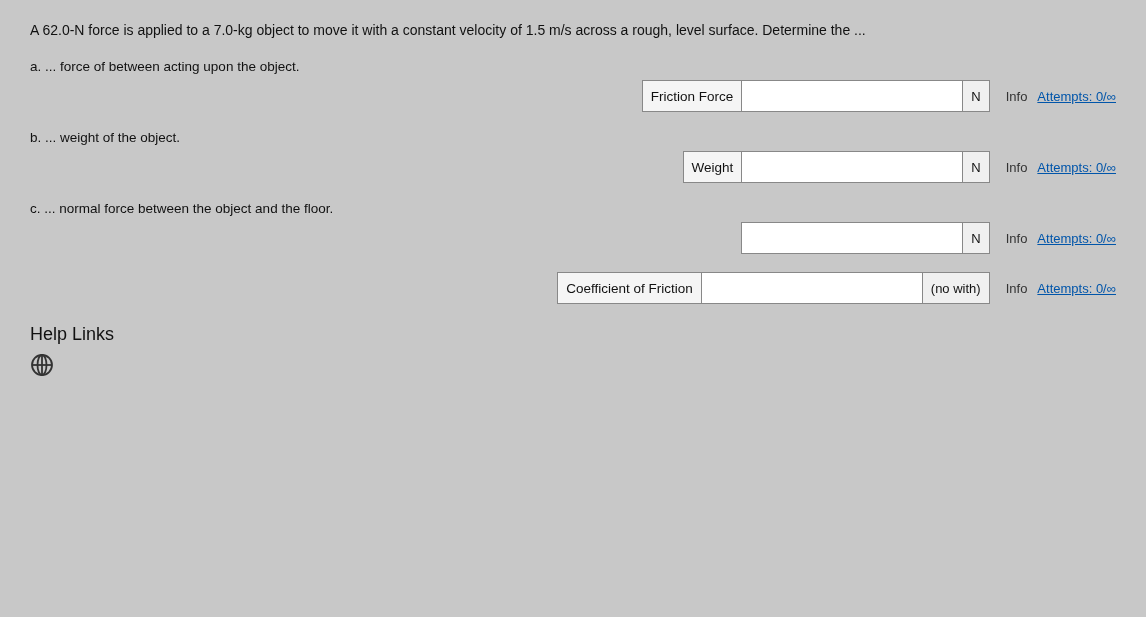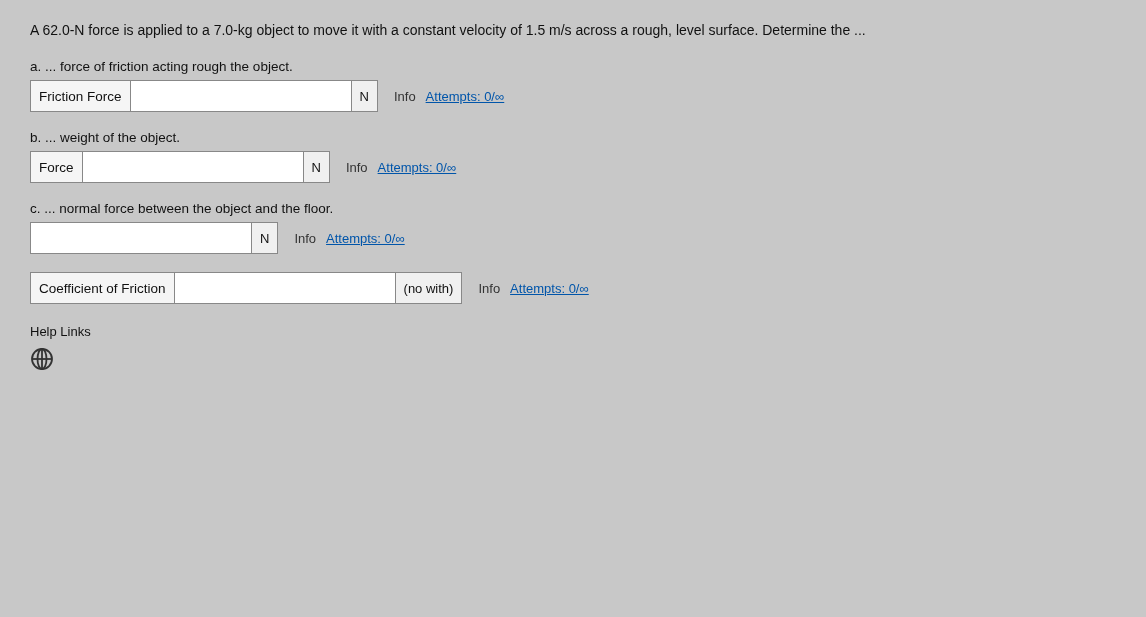--- a/index.html
+++ b/index.html
@@ -22,21 +22,21 @@
       margin-bottom: 18px;
     }
     .part-label {
       font-size: 13.5px;
       margin-bottom: 6px;
       color: #111;
     }
     .answer-row {
       display: flex;
       align-items: center;
-      justify-content: flex-start;
+      justify-content: flex-end;
     }
     .input-group {
       display: flex;
       align-items: center;
       border: 1px solid #888;
       background: #fff;
       height: 32px;
     }
     .input-label {
       padding: 0 8px;
@@ -83,55 +83,55 @@
     .meta-link-attempts {
       color: #0055aa;
       text-decoration: underline;
       font-size: 13px;
       cursor: pointer;
     }
     .help-links-section {
       margin-top: 20px;
     }
     .help-links-label {
-      font-size: 13px;
+      font-size: 18px;
       color: #111;
       margin-bottom: 8px;
     }
     .globe-icon {
       width: 24px;
       height: 24px;
       cursor: pointer;
     }
   </style>
 </head>
 <body>
 
 <p class="problem-statement">A 62.0-N force is applied to a 7.0-kg object to move it with a constant velocity of 1.5 m/s across a rough, level surface. Determine the ...</p>
 
 <div id="parts-container">
     <div class="part-block">
-      <div class="part-label">a. ... force of friction acting rough the object.</div>
+      <div class="part-label">a. ... force of between acting upon the object.</div>
       <div class="answer-row">
         <div class="input-group">
           <div class="input-label">Friction Force</div>
           <input type="text" class="input-field" style="">
           <div class="unit-label">N</div>
         </div>
         <div class="meta-links">
           <a class="meta-link-info" href="#">Info</a>
           <a class="meta-link-attempts" href="#">Attempts: 0/∞</a>
         </div>
       </div>
     </div>
     <div class="part-block">
       <div class="part-label">b. ... weight of the object.</div>
       <div class="answer-row">
         <div class="input-group">
-          <div class="input-label">Force</div>
+          <div class="input-label">Weight</div>
           <input type="text" class="input-field" style="">
           <div class="unit-label">N</div>
         </div>
         <div class="meta-links">
           <a class="meta-link-info" href="#">Info</a>
           <a class="meta-link-attempts" href="#">Attempts: 0/∞</a>
         </div>
       </div>
     </div>
     <div class="part-block">

